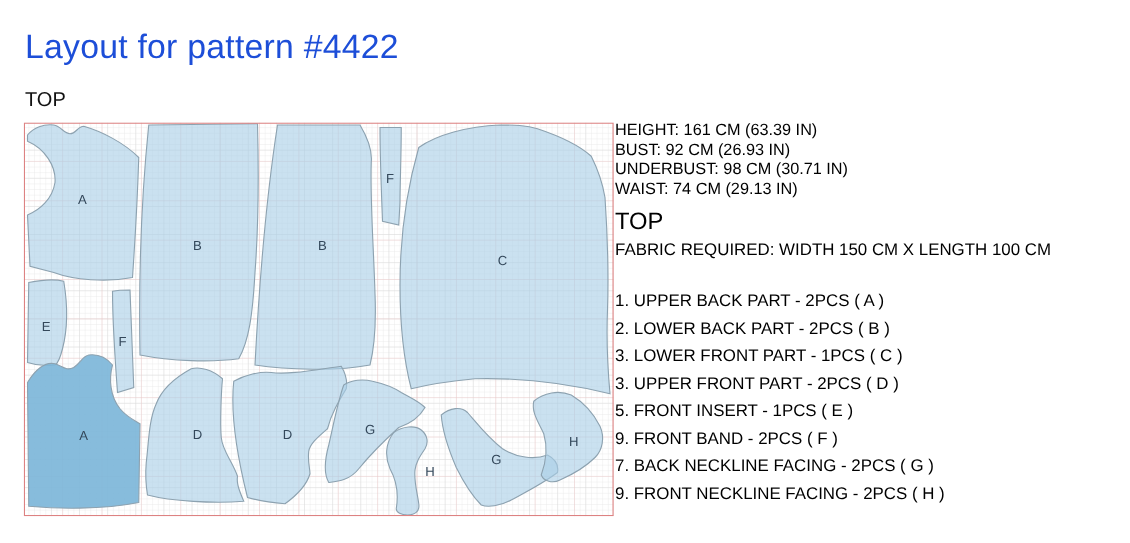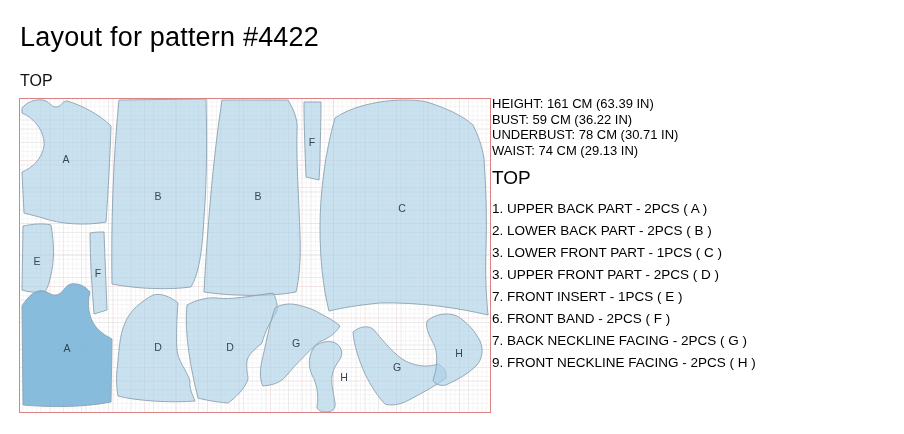--- a/index.html
+++ b/index.html
@@ -15,21 +15,21 @@
     height: 434px;
     background: #ffffff;
     overflow: hidden;
   }
   .page-title {
     position: absolute;
     left: 20px;
     top: 22px;
     font-size: 27px;
     font-weight: 400;
-    color: #000000;
+    color: #1d4ed8;
     letter-spacing: 0.2px;
     margin: 0;
   }
   .layout-section-label {
     position: absolute;
     left: 20px;
     top: 72px;
     font-size: 16px;
     color: #111111;
   }
@@ -74,21 +74,21 @@
     margin: 9px 0 0 0;
     line-height: 22px;
   }
   .fabric-line {
     font-size: 13.5px;
     line-height: 16px;
     margin-top: 3px;
     white-space: nowrap;
   }
   .pieces-list {
-    margin-top: 9px;
+    margin-top: 22px;
   }
   .piece-list-item {
     font-size: 13.5px;
     line-height: 22px;
     white-space: nowrap;
   }
 </style>
 </head>
 <body>
 
@@ -145,32 +145,33 @@
         <text x="211" y="253" class="piece-label">D</text>
         <text x="277" y="249" class="piece-label">G</text>
         <text x="325" y="283" class="piece-label">H</text>
         <text x="378" y="273" class="piece-label">G</text>
         <text x="440" y="259" class="piece-label">H</text>
       </svg>
   </div>
 
   <div class="info-panel">
     <div class="measurement-line">HEIGHT: 161 CM (63.39 IN)</div>
-    <div class="measurement-line">BUST: 59 CM (36.22 IN)</div>
-    <div class="measurement-line">UNDERBUST: 78 CM (30.71 IN)</div>
+    <div class="measurement-line">BUST: 92 CM (26.93 IN)</div>
+    <div class="measurement-line">UNDERBUST: 98 CM (30.71 IN)</div>
     <div class="measurement-line">WAIST: 74 CM (29.13 IN)</div>
 
     <div class="info-heading">TOP</div>
 
+    <div class="fabric-line">FABRIC REQUIRED: WIDTH 150 CM X LENGTH 100 CM</div>
 
     <div class="pieces-list">
       <div class="piece-list-item">1. UPPER BACK PART - 2PCS ( A )</div>
       <div class="piece-list-item">2. LOWER BACK PART - 2PCS ( B )</div>
       <div class="piece-list-item">3. LOWER FRONT PART - 1PCS ( C )</div>
       <div class="piece-list-item">3. UPPER FRONT PART - 2PCS ( D )</div>
-      <div class="piece-list-item">7. FRONT INSERT - 1PCS ( E )</div>
-      <div class="piece-list-item">6. FRONT BAND - 2PCS ( F )</div>
+      <div class="piece-list-item">5. FRONT INSERT - 1PCS ( E )</div>
+      <div class="piece-list-item">9. FRONT BAND - 2PCS ( F )</div>
       <div class="piece-list-item">7. BACK NECKLINE FACING - 2PCS ( G )</div>
       <div class="piece-list-item">9. FRONT NECKLINE FACING - 2PCS ( H )</div>
     </div>
   </div>
 
 </div>
 
 </body></html>

